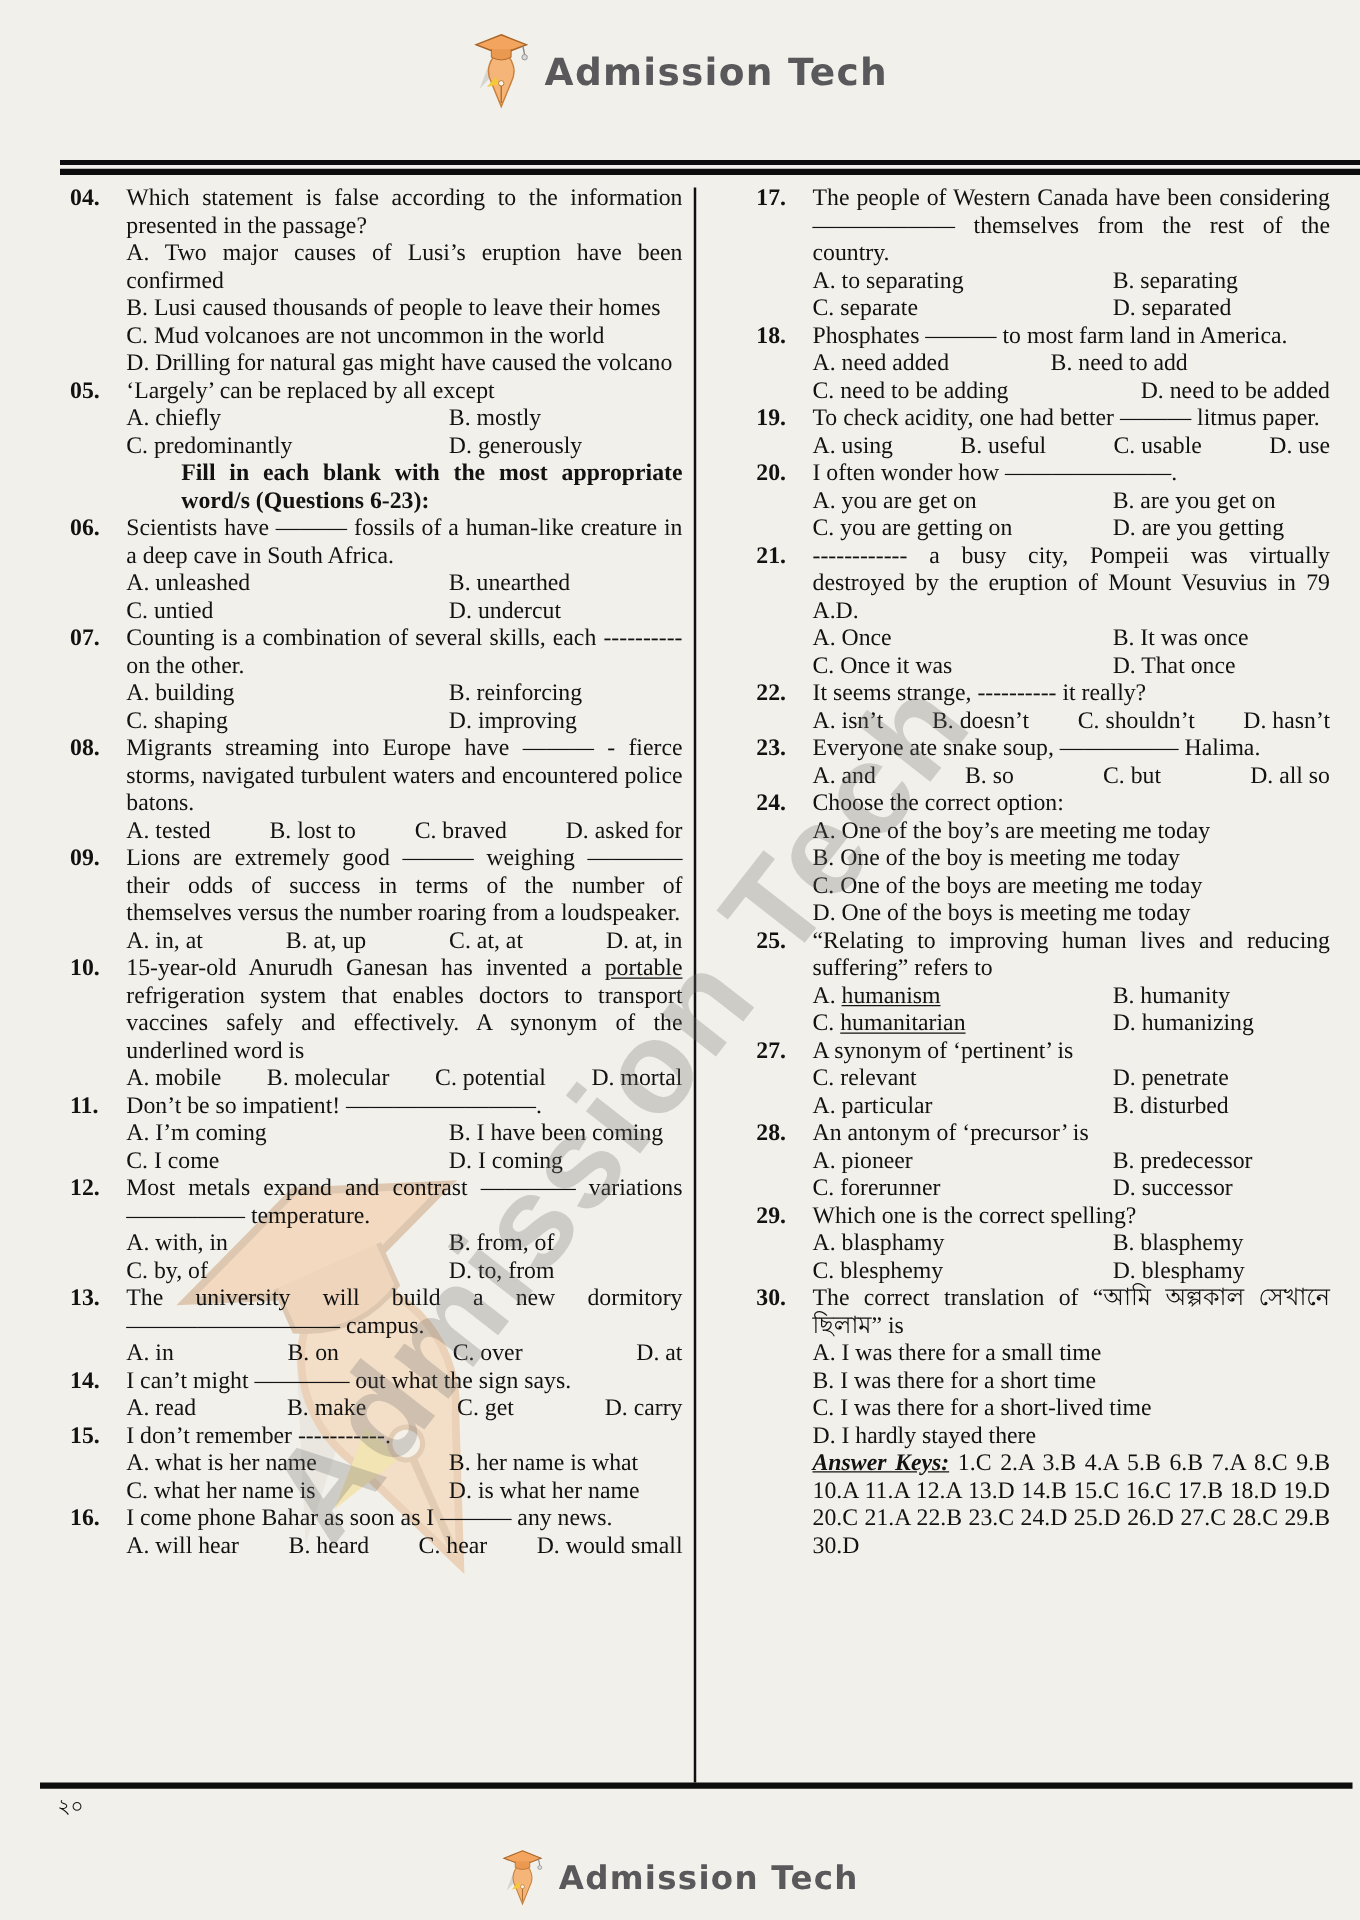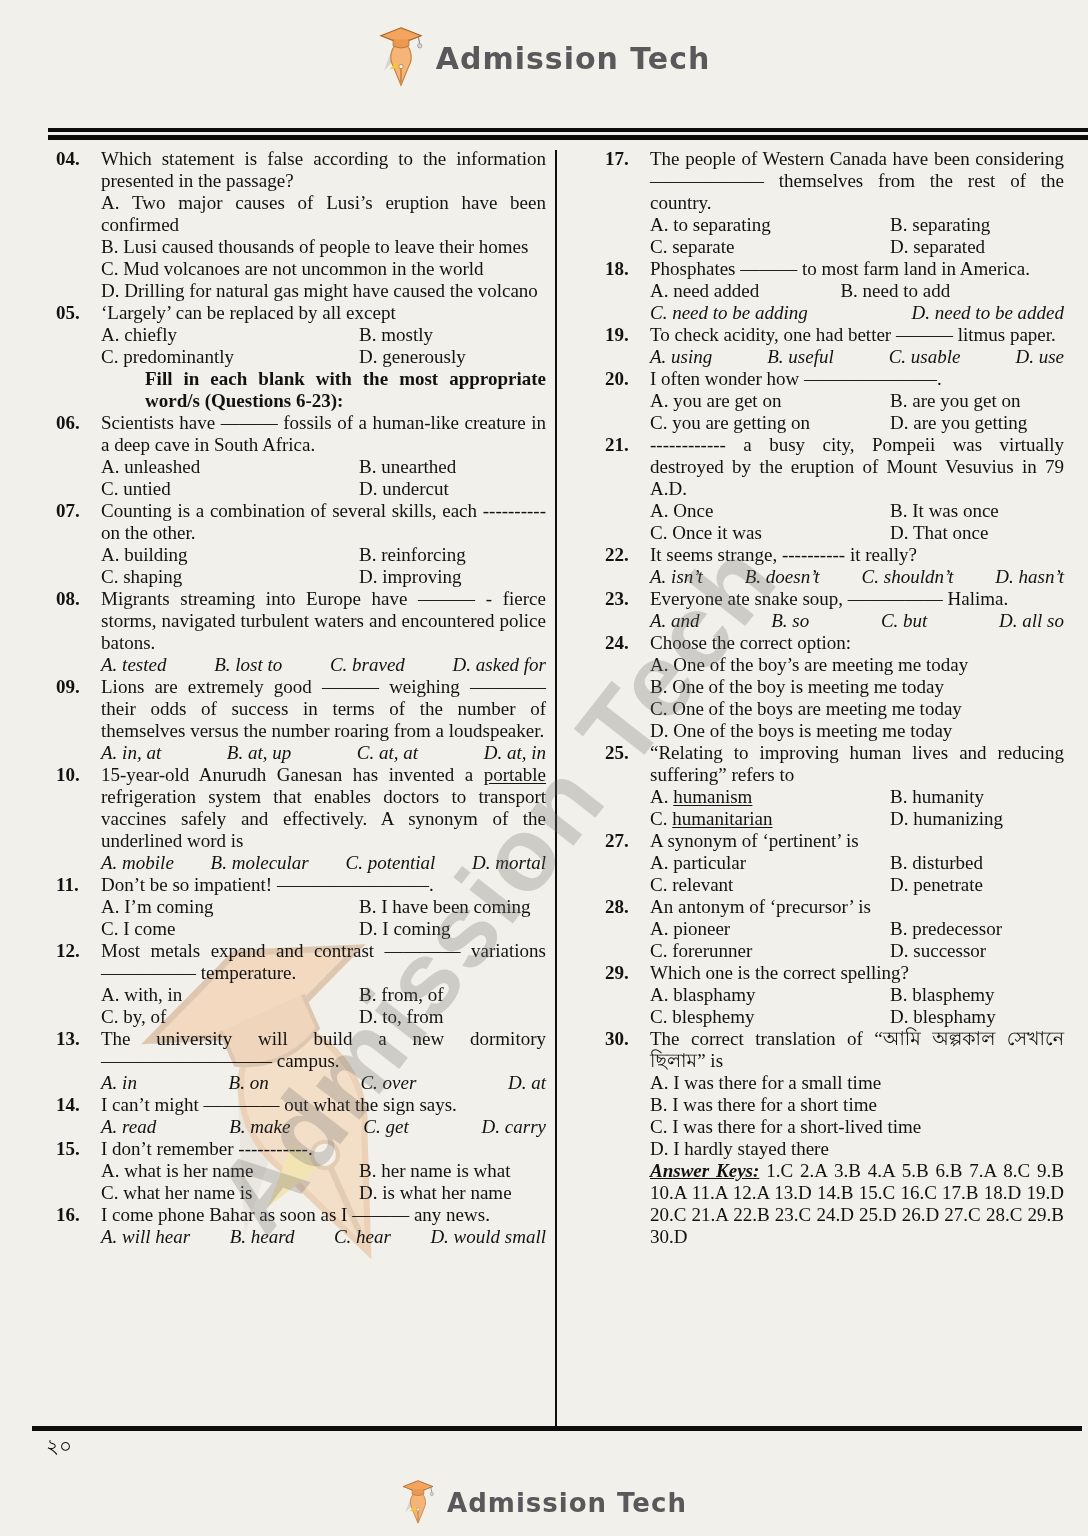--- a/index.html
+++ b/index.html
@@ -17,35 +17,35 @@
   .logo-icon svg{display:block;}
   .logo-text{
     font-family:"DejaVu Sans",sans-serif;font-weight:bold;
     font-size:30px;color:#59595c;letter-spacing:1px;
   }
   .footer{display:flex;justify-content:center;margin-top:22px;}
   .footer .logo-text{font-size:26px;}
   
   .top-rule{margin-left:48px;height:12px;box-sizing:border-box;border-top:4px solid #0d0d0d;border-bottom:5px solid #0d0d0d;}
   .bottom-rule{margin:0 6px 0 32px;height:5px;background:#0d0d0d;}
-  .page-num{font-size:20px;margin:4px 0 0 46px;line-height:22px;font-family:Liberation Serif, serif;}
+  .page-num{font-size:16px;margin:4px 0 0 46px;line-height:22px;font-family:Liberation Serif, serif;}
   
   .content{display:flex;box-sizing:border-box;height:1286px;padding:8px 22px 0 56px;position:relative;z-index:2;}
   .col{box-sizing:border-box;}
   .col-left{width:499px;padding-right:9px;}
   .divider{width:2px;background:#101010;flex:none;margin-top:2px;}
   .col-right{flex:1;padding-right:2px;margin-left:48px;}
   
   .question{display:flex;}
   .qnum{width:45px;flex:none;font-weight:bold;font-size:19px;line-height:22px;}
   .qbody{flex:1;font-size:19px;line-height:22px;min-width:0;}
   .stem{font-weight:normal;text-align:justify;}
   .opt-block{text-align:justify;}
   .opt-pair{display:grid;grid-template-columns:58% 42%;}
-  .opt-row{display:flex;justify-content:space-between;font-style:italic;}
+  .opt-row{display:flex;justify-content:space-between;}
   .opt-row span{white-space:nowrap;}
   .note{font-weight:bold;text-align:justify;margin-left:44px;}
   .answer-keys{text-align:justify;}
   .ak-label{font-weight:bold;font-style:italic;text-decoration:underline;}
   u{text-underline-offset:2px;}
   
   .wm-text{
     position:absolute;left:238px;top:1158px;
     transform-origin:0 50%;transform:rotate(-52deg);
     font-family:"Liberation Sans",sans-serif;font-weight:bold;
@@ -383,26 +383,26 @@
               <span>C. <u>humanitarian</u></span>
               <span>D. humanizing</span>
             </div>
           </div>
         </div>
         <div class="question">
           <div class="qnum">27.</div>
           <div class="qbody">
             <div class="stem">A synonym of ‘pertinent’ is</div>
             <div class="opt-pair">
+              <span>C. relevant</span>
+              <span>D. penetrate</span>
+            </div>
+            <div class="opt-pair">
               <span>A. particular</span>
               <span>B. disturbed</span>
-            </div>
-            <div class="opt-pair">
-              <span>C. relevant</span>
-              <span>D. penetrate</span>
             </div>
           </div>
         </div>
         <div class="question">
           <div class="qnum">28.</div>
           <div class="qbody">
             <div class="stem">An antonym of ‘precursor’ is</div>
             <div class="opt-pair">
               <span>A. pioneer</span>
               <span>B. predecessor</span>

